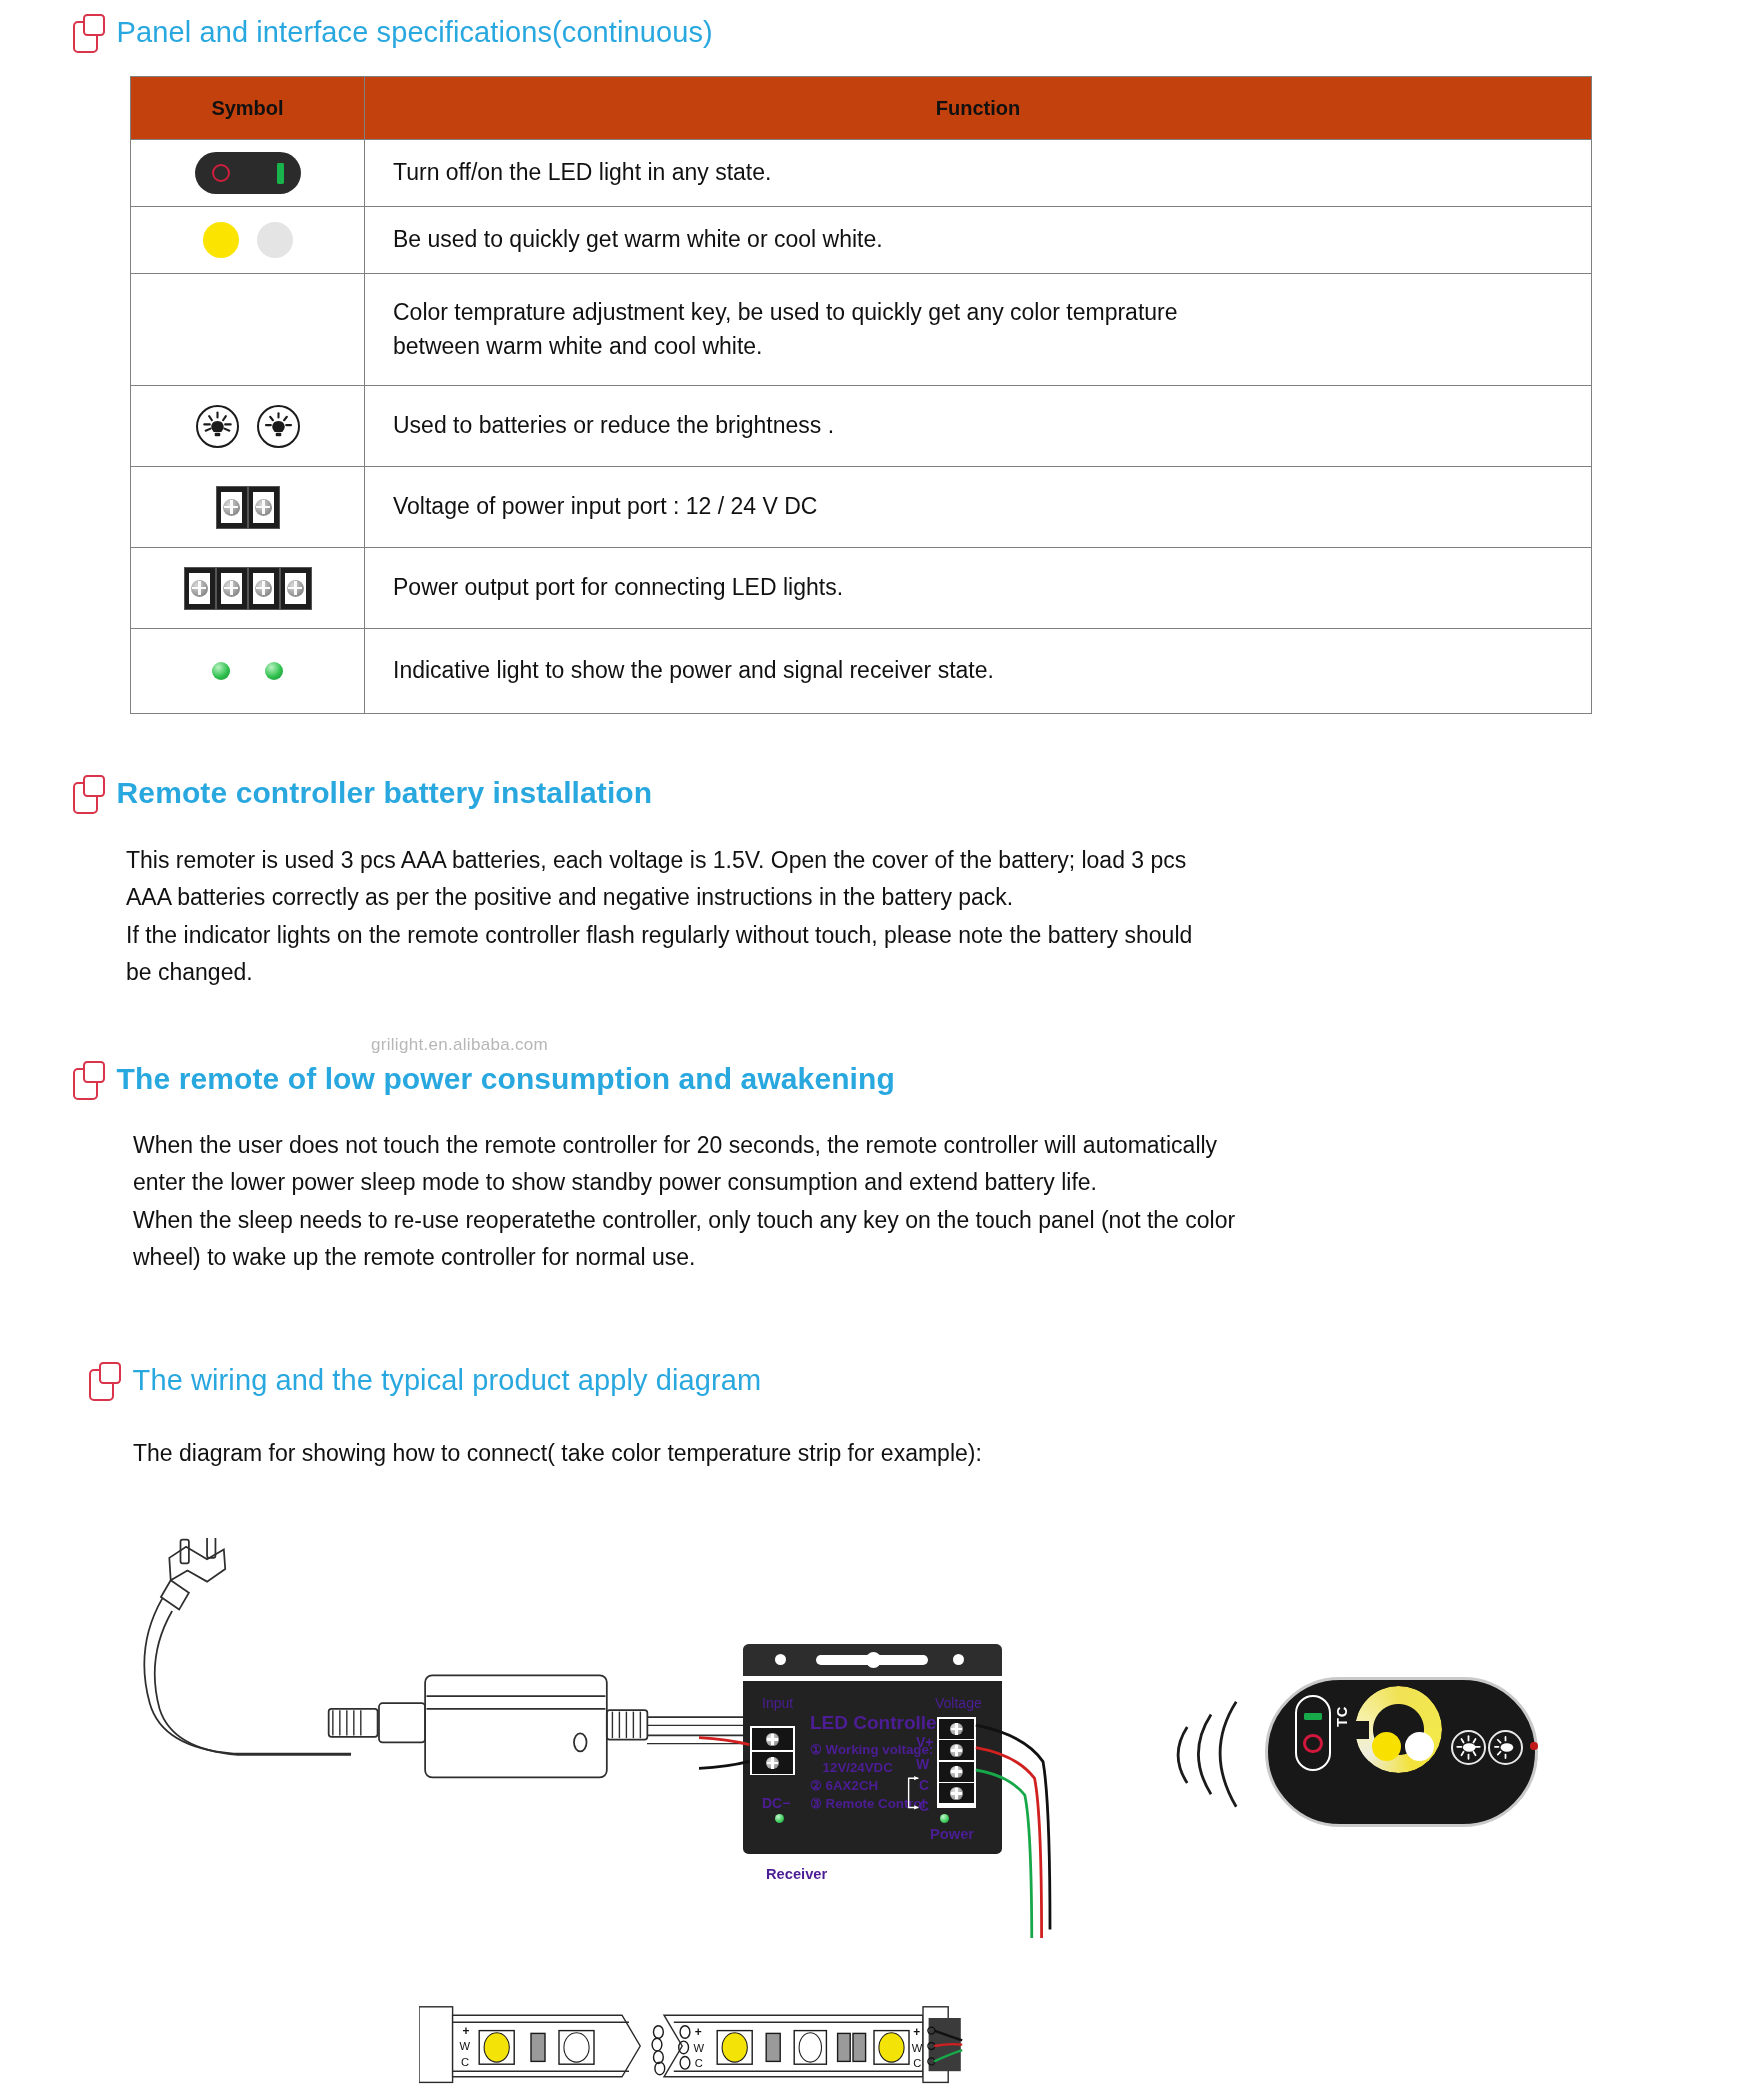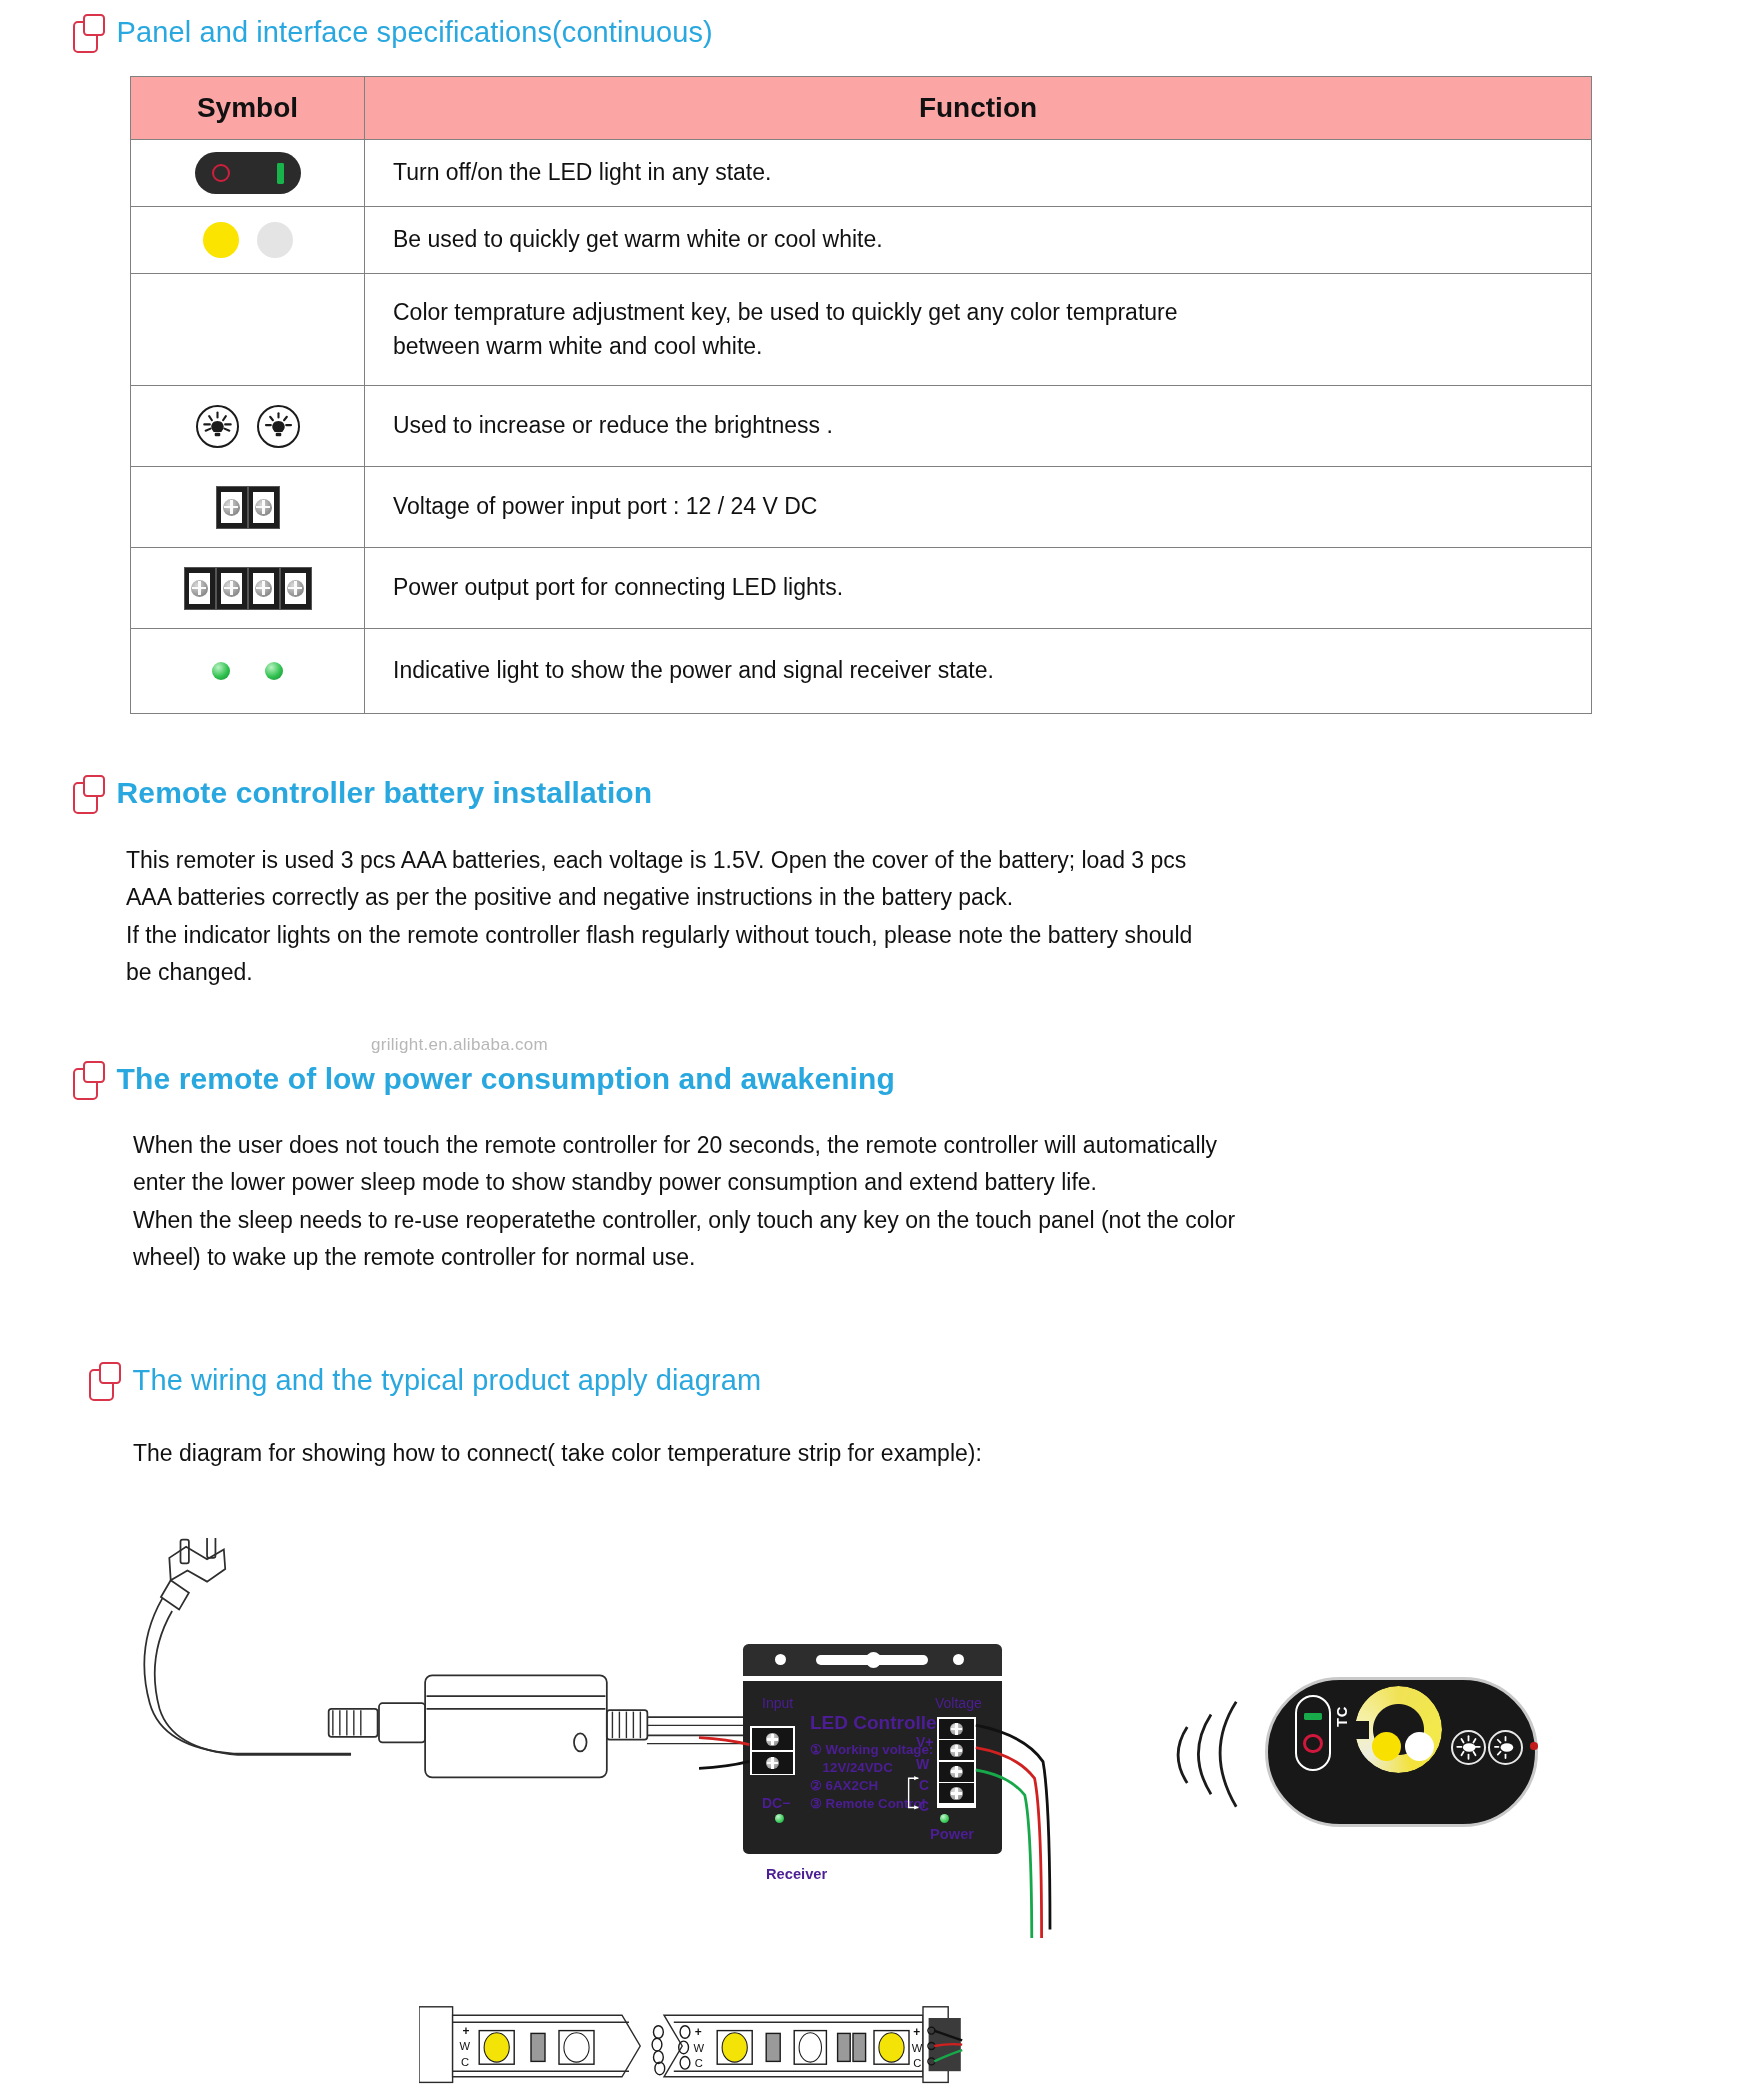--- a/index.html
+++ b/index.html
@@ -14,21 +14,21 @@
   .sec-icon{position:relative;width:31px;height:36px;flex:none;}
   .sec-icon .r1{position:absolute;left:0;top:7px;width:21px;height:28px;border:2.1px solid #d9344a;border-radius:4.9px;background:#fff;}
   .sec-icon .r2{position:absolute;left:9.8px;top:0;width:18px;height:18px;border:2.1px solid #d9344a;border-radius:4.2px;background:#fff;}
   .sec-title{color:#29a8e0;white-space:nowrap;letter-spacing:0.1px;}
   .t-reg{font-size:29px;font-weight:400;}
   .t-bold{font-size:30px;font-weight:bold;}
 
   
   .spec-table{position:absolute;left:130px;top:76px;width:1462px;border-collapse:collapse;}
   .spec-table td,.spec-table th{border:1.4px solid #808080;}
-  .spec-table thead th{background:#fca5a5;height:60px;font-size:28px;font-weight:bold;color:#111;}
+  .spec-table thead th{background:#c2410c;height:60px;font-size:20px;font-weight:bold;color:#111;}
   .col-sym{width:231px;}
   .spec-table tbody td{background:#fff;}
   .cell-sym{text-align:center;vertical-align:middle;}
   .cell-fn{padding:7px 0 7px 28px;font-size:23px;line-height:1.45;color:#111;}
 
   
   .sym-wrap{display:flex;align-items:center;justify-content:center;gap:18px;height:100%;}
   .onoff{width:106px;height:42px;background:#2b2b2b;border-radius:21px;display:flex;align-items:center;justify-content:space-between;padding:0 17px;box-sizing:border-box;}
   .onoff .o{width:18px;height:18px;border:2.8px solid #cf1f3d;border-radius:50%;box-sizing:border-box;}
   .onoff .i{width:6.3px;height:21px;background:#18b34b;border-radius:1.4px;}
@@ -188,21 +188,21 @@
                   <line x1="40" y1="14" x2="36" y2="19"></line>
                     <line x1="10" y1="26" x2="17" y2="26"></line>
                   <line x1="46" y1="26" x2="39" y2="26"></line>
                 </g>
                 <path d="M28 20c-6 0-9 4-9 8.5 0 3.5 2.5 5.5 3.5 7.5h11c1-2 3.5-4 3.5-7.5C37 24 34 20 28 20z" fill="#1b1b1b"></path>
                 <rect x="24" y="37" width="8" height="5" rx="1.5" fill="#1b1b1b"></rect>
               </svg>
             </span>
           </div>
         </td>
-        <td class="cell-fn">Used to increase or reduce the brightness .</td>
+        <td class="cell-fn">Used to batteries or reduce the brightness .</td>
       </tr>
 
       <tr style="height:81px;">
         <td class="cell-sym">
           <div class="sym-wrap">
             <span class="term">
               <span class="t">
                   <span class="win">
                     <span class="screw"></span>
                   </span>

